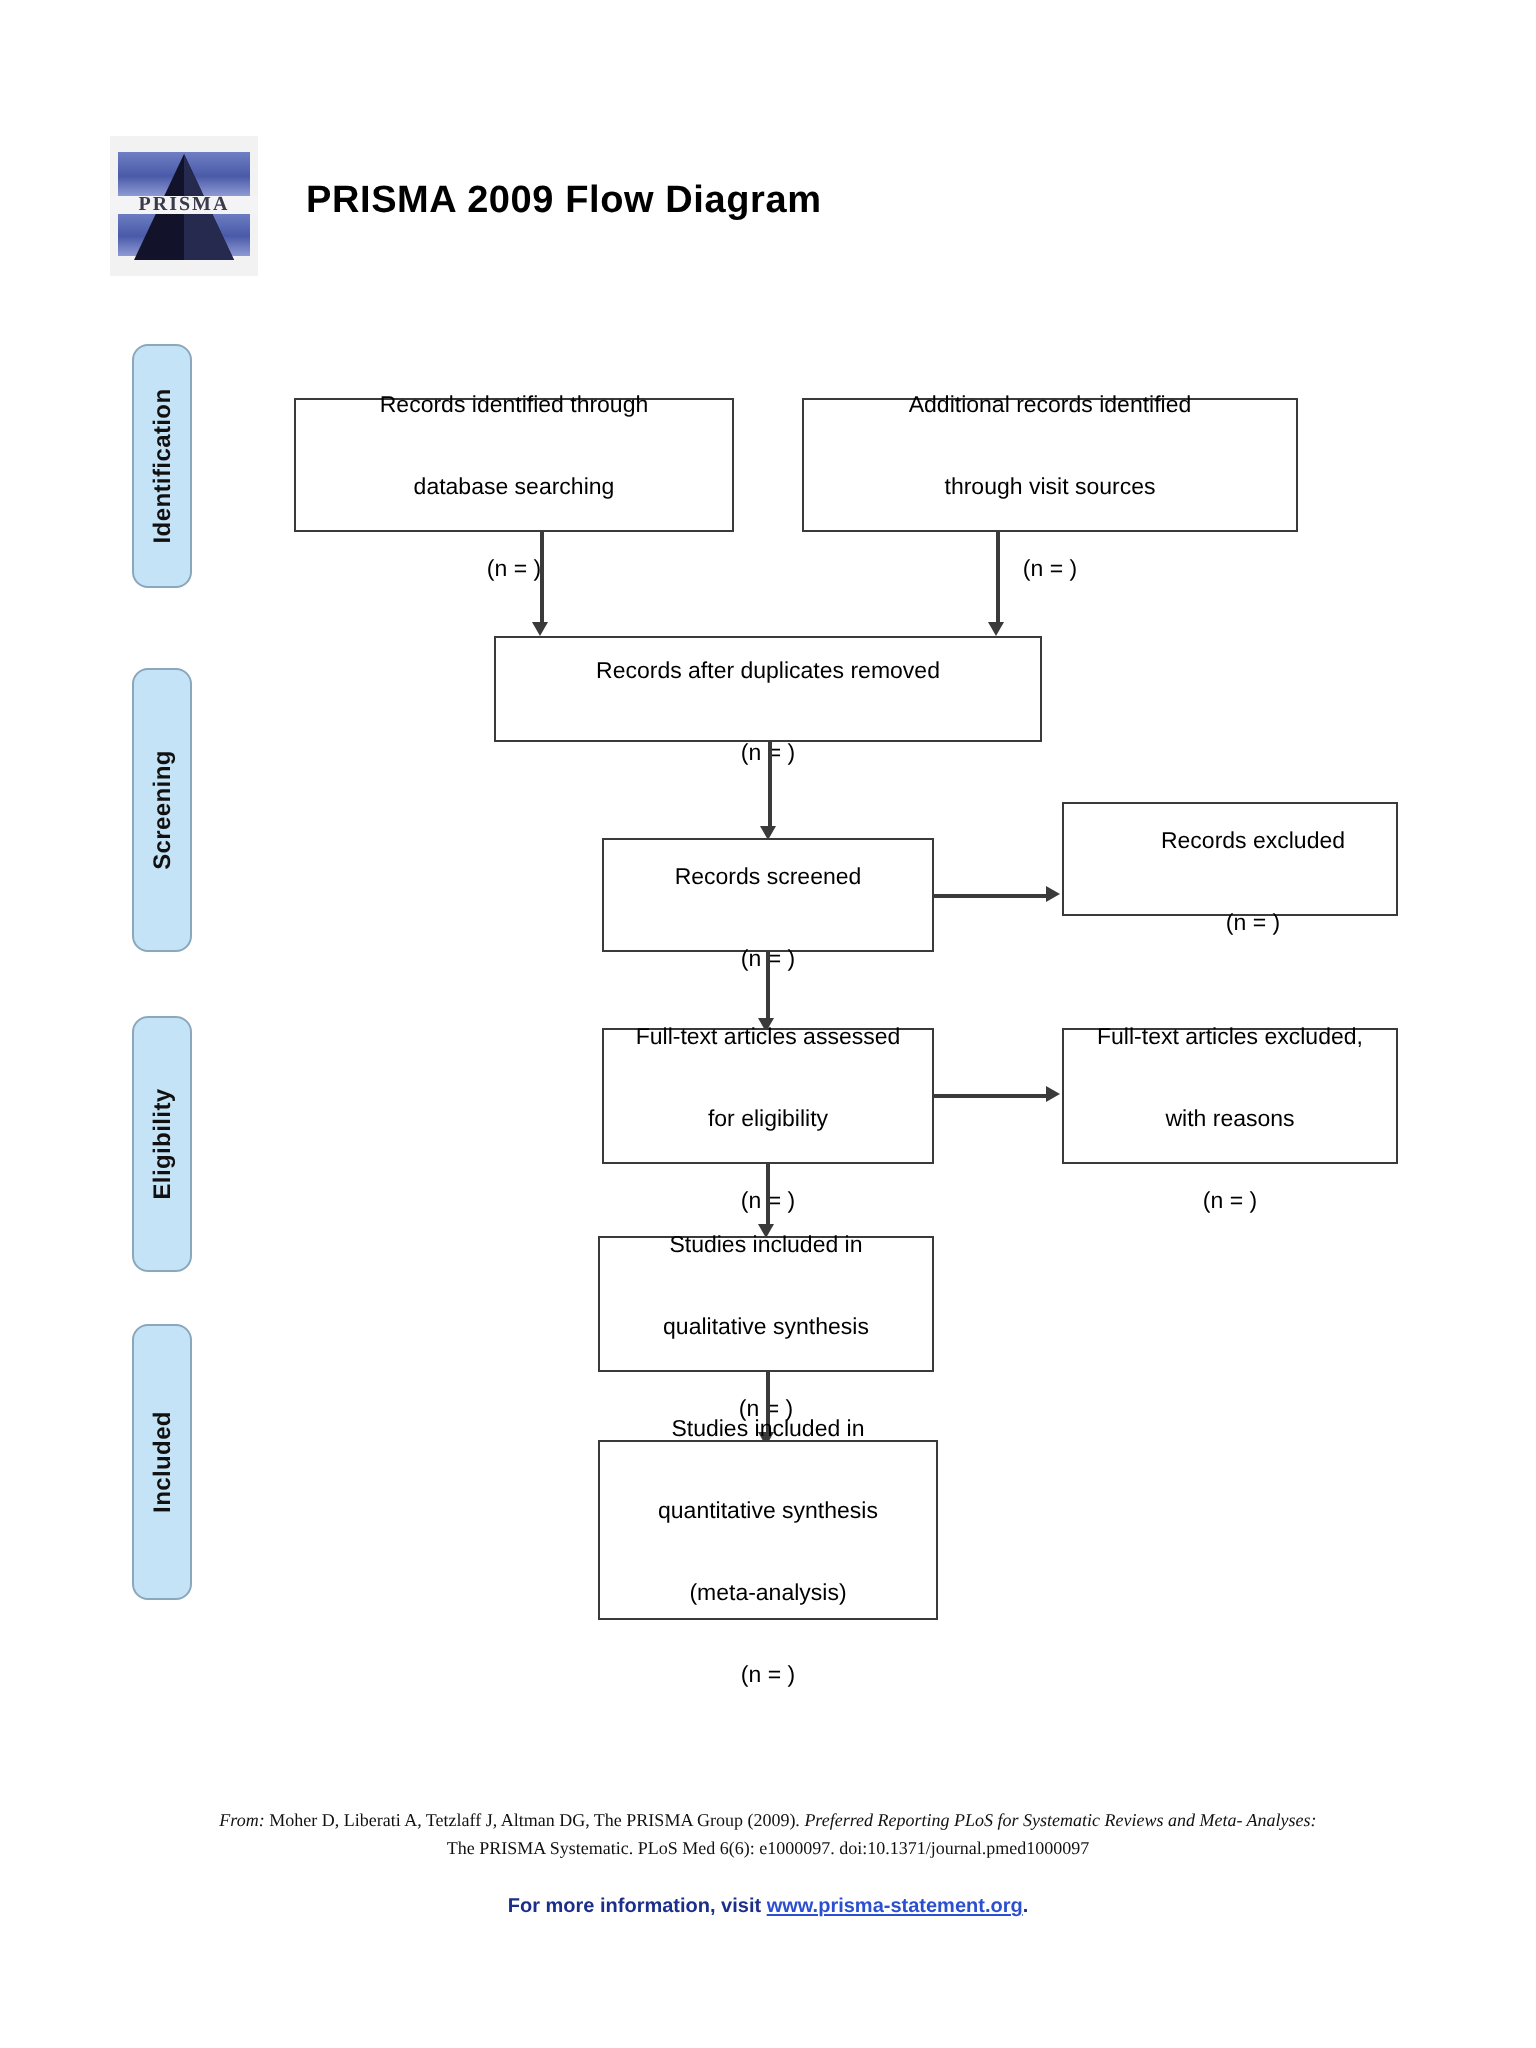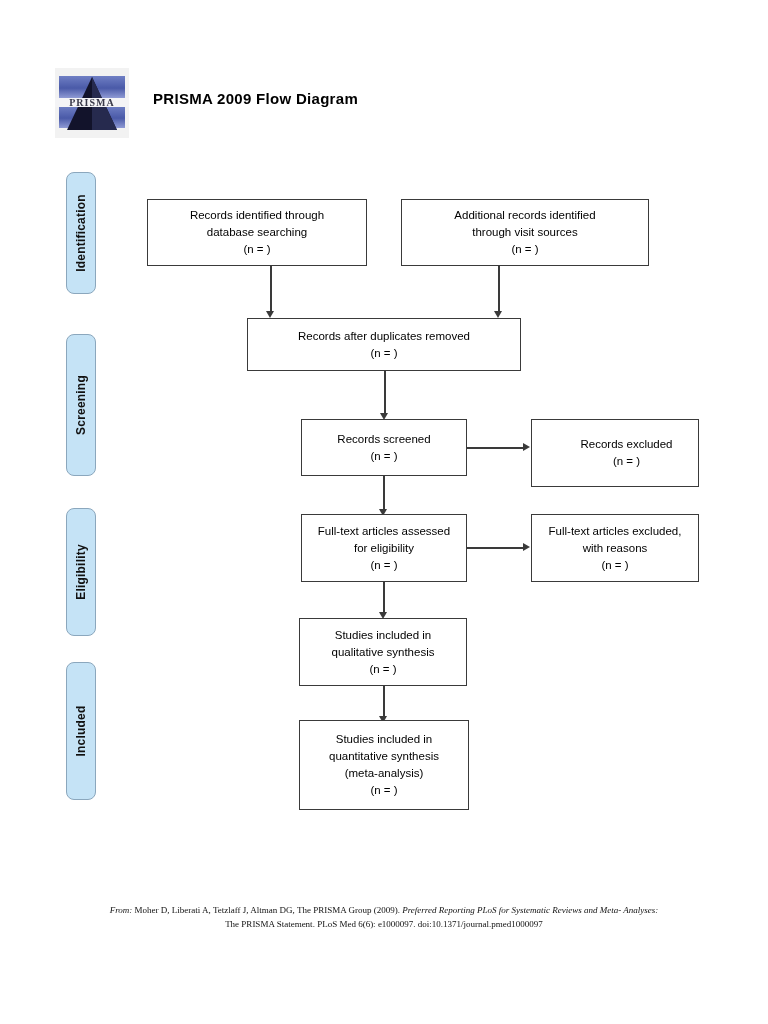--- a/index.html
+++ b/index.html
@@ -78,21 +78,21 @@
     font-weight: bold;
     letter-spacing: 1px;
     color: #3a3a4a;
     line-height: 11px;
     z-index: 5;
   }
   .diagram-title {
     position: absolute;
     left: 153px;
     top: 90px;
-    font-size: 15px;
+    font-size: 19px;
     font-weight: bold;
     letter-spacing: 0.3px;
     color: #000;
     white-space: nowrap;
   }
 
   
   .stage {
     position: absolute;
     width: 30px;
@@ -123,21 +123,21 @@
     display: flex;
     flex-direction: column;
     align-items: center;
     justify-content: center;
     text-align: center;
     font-size: 11.5px;
     line-height: 17px;
     color: #000;
     padding: 2px 6px;
   }
-  .box .ln { display: block; white-space: nowrap; }
+  .box .ln { display: block; white-space: nowrap; margin-top: 24px; }
 
   
   .vline {
     position: absolute;
     width: 2px;
     background: #3a3a3a;
   }
   .hline {
     position: absolute;
     height: 2px;
@@ -244,21 +244,21 @@
   <div class="arrow-down" style="left:380px; top:413px;"></div>
 
   <div class="box" style="left:301px; top:419px; width:166px; height:57px;">
     <span class="ln">Records screened</span>
     <span class="ln">(n = )</span>
   </div>
 
   <div class="hline" style="left:467px; top:447px; width:56px;"></div>
   <div class="arrow-right" style="left:523px; top:443px;"></div>
 
-  <div class="box" style="left:531px; top:419px; width:168px; height:68px;padding-left:29px;">
+  <div class="box" style="left:531px; top:401px; width:168px; height:57px;padding-left:29px;">
     <span class="ln">Records excluded</span>
     <span class="ln">(n = )</span>
   </div>
 
   <div class="vline" style="left:383px; top:476px; height:35px;"></div>
   <div class="arrow-down" style="left:379px; top:509px;"></div>
 
   <div class="box" style="left:301px; top:514px; width:166px; height:68px;">
     <span class="ln">Full-text articles assessed</span>
     <span class="ln">for eligibility</span>
@@ -290,17 +290,20 @@
     <span class="ln">Studies included in</span>
     <span class="ln">quantitative synthesis</span>
     <span class="ln">(meta-analysis)</span>
     <span class="ln">(n = )</span>
   </div>
 
   <div class="citation" style="top:903px;">
     <span class="ital">From: </span><span>Moher D, Liberati A, Tetzlaff J, Altman DG, The PRISMA Group (2009). </span><span class="ital">Preferred Reporting PLoS for Systematic Reviews and Meta- Analyses:</span>
   </div>
   <div class="citation" style="top:917px;">
-    <span>The PRISMA Statement</span><span>. PLoS Med 6(6): e1000097. doi:10.1371/journal.pmed1000097</span>
-  </div>
-
+    <span>The PRISMA Systematic</span><span>. PLoS Med 6(6): e1000097. doi:10.1371/journal.pmed1000097</span>
+  </div>
+
+  <div class="more-info" style="top:948px;">
+    <span>For more information, visit </span><a class="url" href="#">www.prisma-statement.org</a><span>.</span>
+  </div>
 
 </div>
 
 </body></html>

